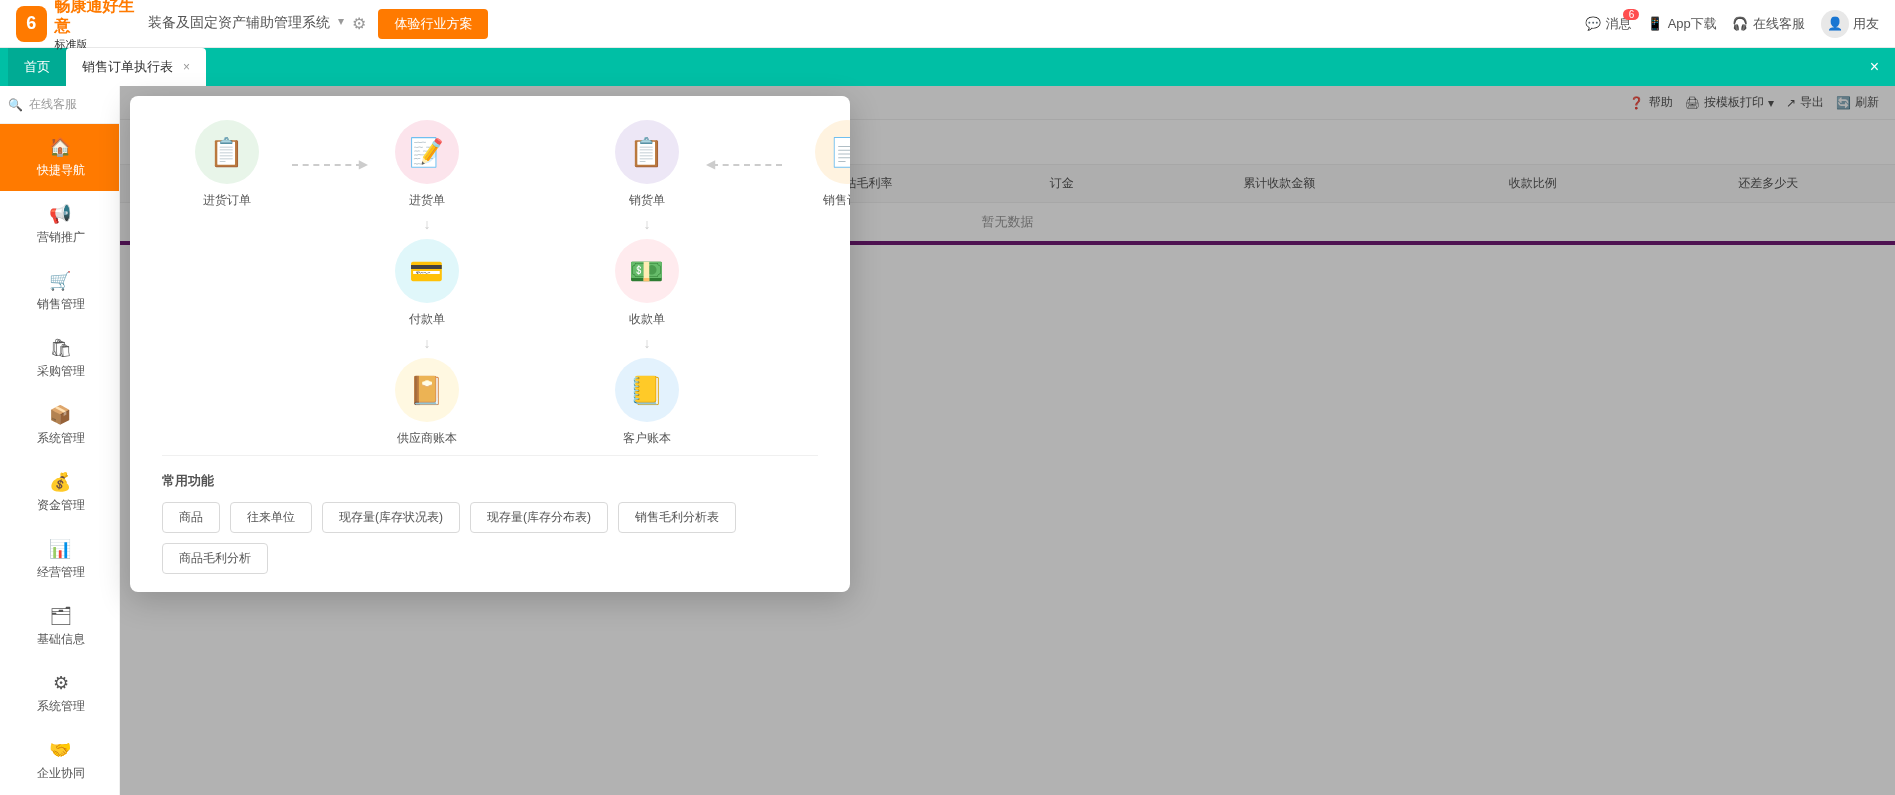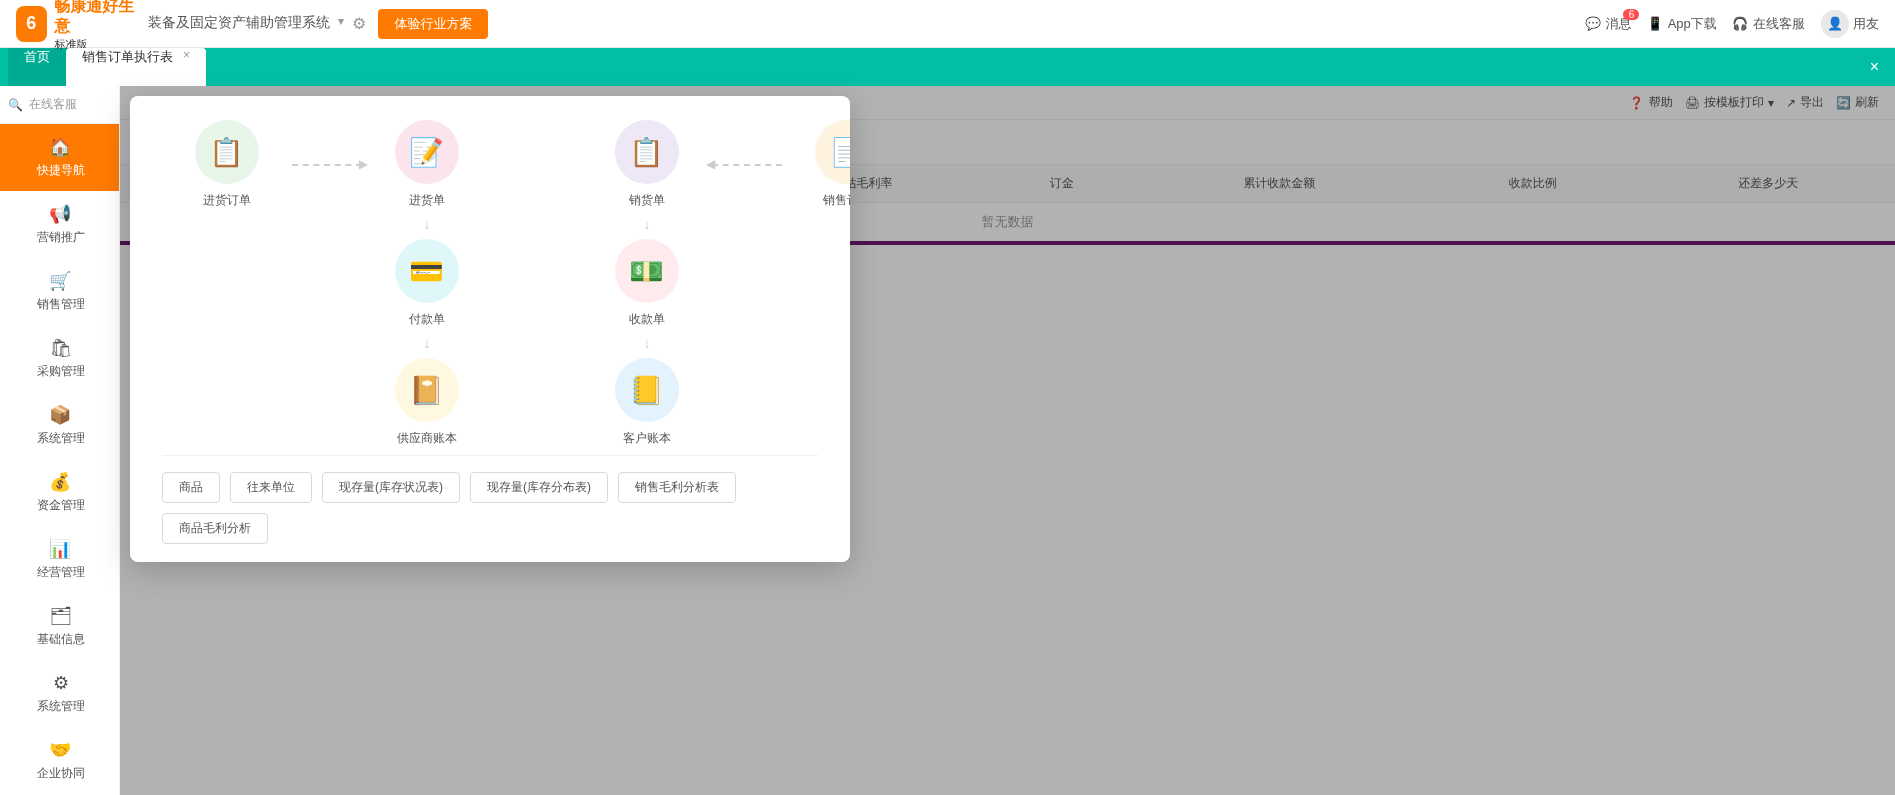--- a/index.html
+++ b/index.html
@@ -26,21 +26,21 @@
     .header-right { display: flex; align-items: center; gap: 16px; margin-left: auto; }
     .header-icon-item { display: flex; align-items: center; gap: 4px; color: #555; font-size: 13px; cursor: pointer; position: relative; }
     .badge { position: absolute; top: -6px; right: -8px; background: #ff4d4f; color: #fff; border-radius: 10px; font-size: 10px; padding: 0 4px; min-width: 16px; text-align: center; }
     .user-avatar { width: 28px; height: 28px; background: #e8e8e8; border-radius: 50%; display: flex; align-items: center; justify-content: center; color: #999; }
 
     
     .nav-tabs {
       display: flex; align-items: center; background: #00bfa5; height: 38px; padding: 0 8px;
     }
     .nav-tab {
-      padding: 0 16px; height: 38px; display: flex; 
+      padding: 0 16px; height: 38px; display: flex; align-items: center;
       color: #fff; font-size: 13px; cursor: pointer; gap: 6px;
     }
     .nav-tab.home { background: rgba(0,0,0,0.1); }
     .nav-tab.active { background: #fff; color: #333; border-radius: 4px 4px 0 0; }
     .nav-tab .close-x { color: #999; font-size: 12px; margin-left: 4px; cursor: pointer; }
     .tabs-close-all { margin-left: auto; color: #fff; font-size: 16px; cursor: pointer; padding: 0 8px; }
 
     
     .main-layout { display: flex; height: calc(795px - 48px - 38px); }
 
@@ -390,20 +390,21 @@
             <div></div>
             <div class="flow-node">
               <div class="flow-circle circle-light-blue" style="font-size:28px;">📒</div>
               <div class="flow-label">客户账本</div>
             </div>
             <div></div>
               <div></div>
           </div>
 
           <div class="common-funcs">
+            <div class="common-title">常用功能</div>
             <div class="func-row">
               <button class="func-btn">商品</button>
               <button class="func-btn">往来单位</button>
               <button class="func-btn">现存量(库存状况表)</button>
               <button class="func-btn">现存量(库存分布表)</button>
               <button class="func-btn">销售毛利分析表</button>
               <button class="func-btn">商品毛利分析</button>
             </div>
           </div>
         </div>

